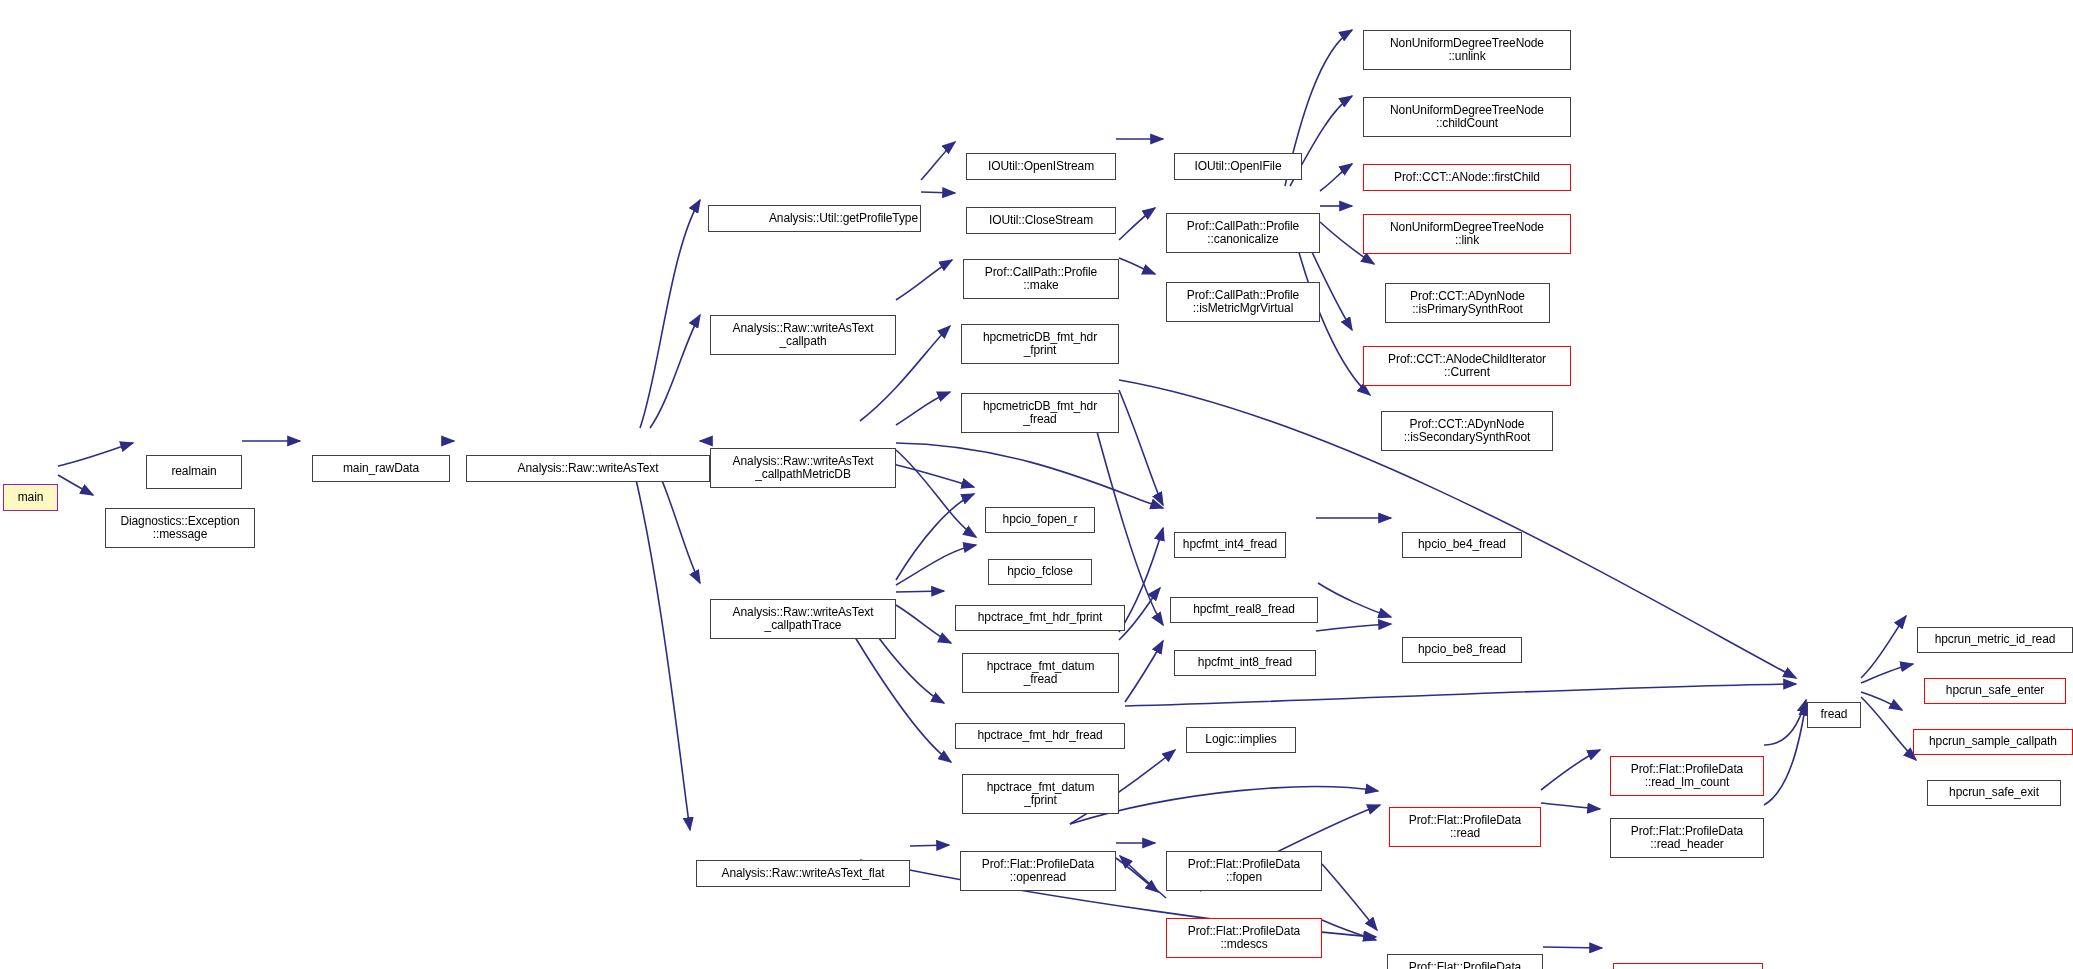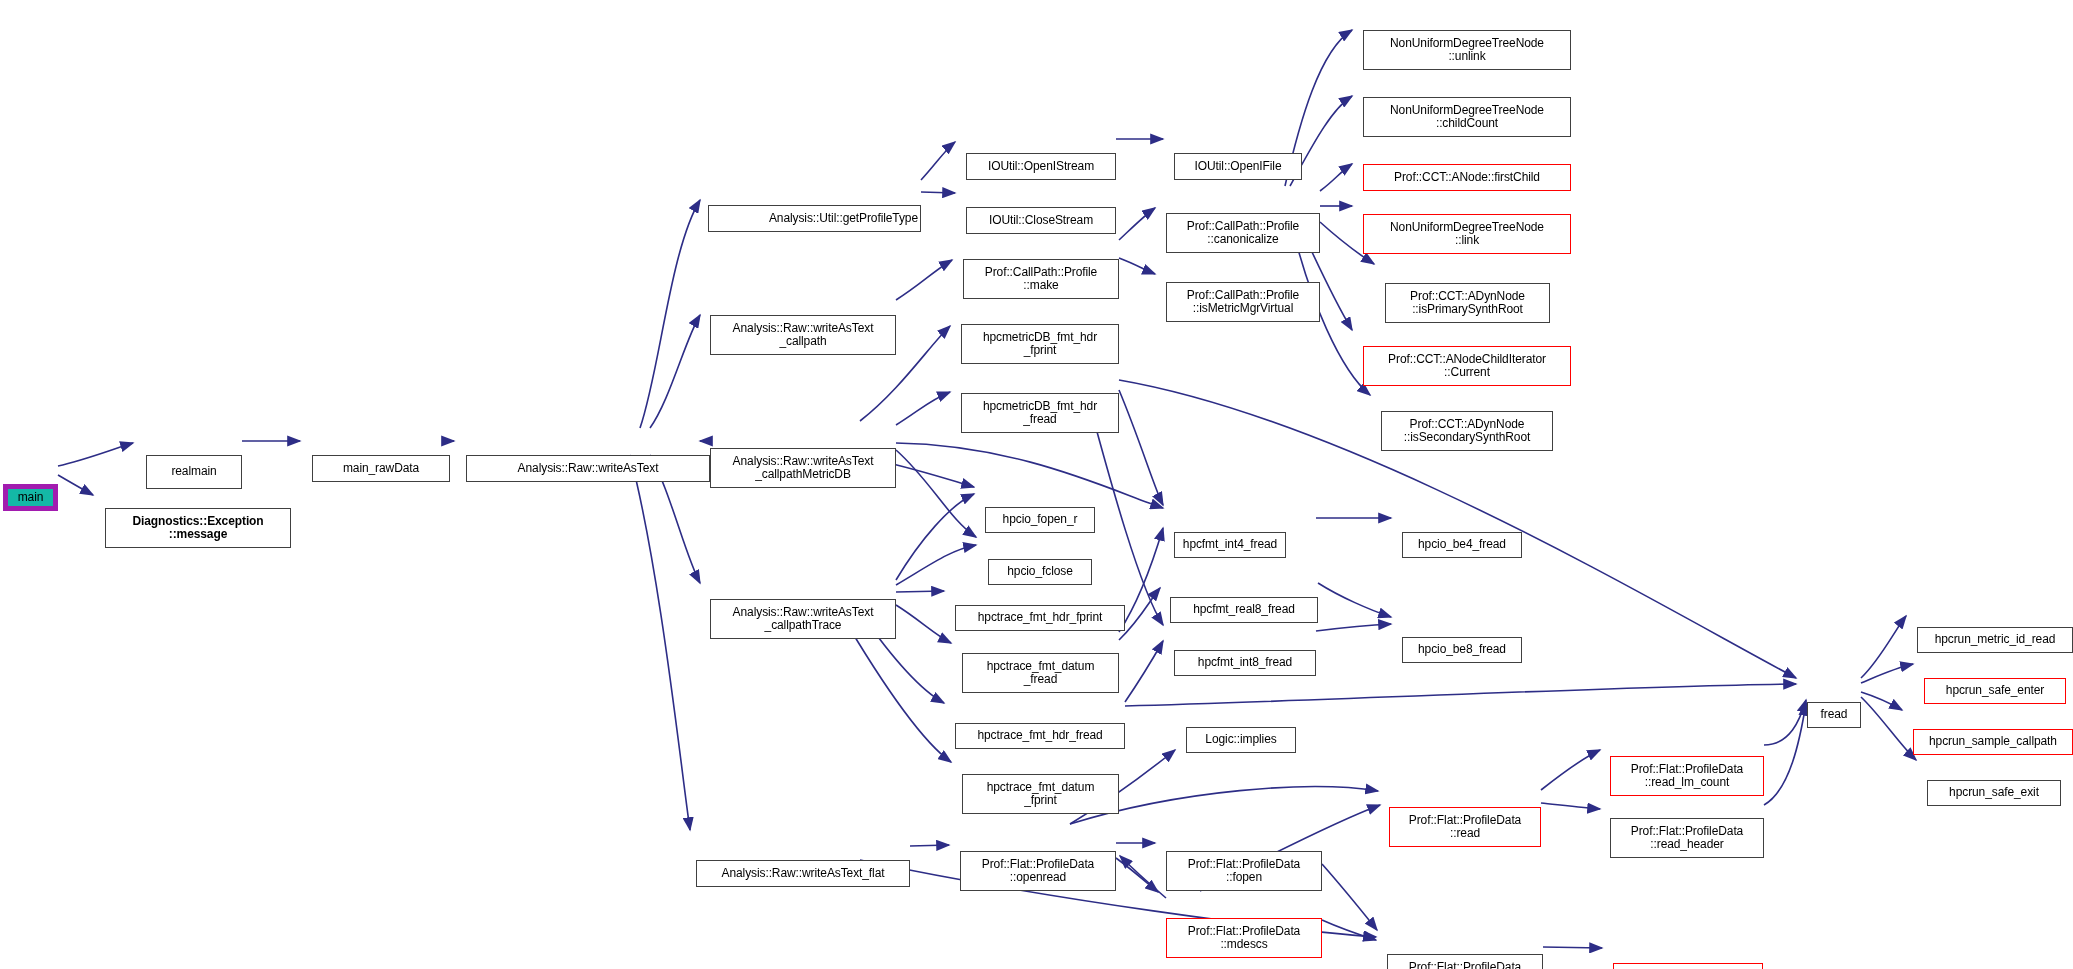--- a/index.html
+++ b/index.html
@@ -4,21 +4,21 @@
 <style>
   html,body{margin:0;padding:0;background:#ffffff;}
   body{font-family:"Liberation Sans","DejaVu Sans",sans-serif;}
   #canvas{position:relative;width:2073px;height:969px;background:#fff;overflow:hidden;}
   svg#edges{position:absolute;left:0;top:0;width:2073px;height:969px;}
   .node{position:absolute;box-sizing:border-box;display:flex;align-items:center;
         justify-content:center;text-align:center;background:#ffffff;
         border:1px solid #404040;font-size:12px;line-height:1.12;color:#000;
         letter-spacing:-0.1px;padding:0 2px;margin-top:27px;}
   .node.red{border:1px solid #ff0000;}
-  .node.cur{background:#14b8a6;border:5px solid #a21caf;}
+  .node.cur{background:#fef9c3;border:1px solid #a21caf;}
   .node span{display:block;white-space:pre-line;}
 </style>
 </head>
 <body>
 
 <div id="canvas">
   <svg id="edges" viewBox="0 0 2073 969">
     <defs>
       <marker id="arrow" markerWidth="9" markerHeight="7" refX="8" refY="3.5" orient="auto" markerUnits="strokeWidth">
         <path d="M0,0 L9,3.5 L0,7 z" fill="#2d2d86"></path>
@@ -89,21 +89,21 @@
         <path d="M1861,697 C1880,715 1900,745 1916,760" fill="none" stroke="#2d2d86" stroke-width="1.6" marker-end="url(#arrow)"></path>
       </g>
   </svg>
   <div id="node-layer">
       <div class="node cur" style="left: 3px; top: 457px; width: 55px; height: 27px;">
         <span>main</span>
       </div>
       <div class="node" style="left: 146px; top: 428px; width: 96px; height: 34px;">
         <span>realmain</span>
       </div>
-      <div class="node" style="left: 105px; top: 481px; width: 186px; height: 40px; font-weight: bold;">
+      <div class="node" style="left: 105px; top: 481px; width: 150px; height: 40px;">
         <span>Diagnostics::Exception
 ::message</span>
       </div>
       <div class="node" style="left: 312px; top: 428px; width: 138px; height: 27px;">
         <span>main_rawData</span>
       </div>
       <div class="node" style="left: 466px; top: 428px; width: 244px; height: 27px;">
         <span>Analysis::Raw::writeAsText</span>
       </div>
       <div class="node" style="left: 708px; top: 178px; width: 213px; height: 27px; justify-content: flex-end;">

